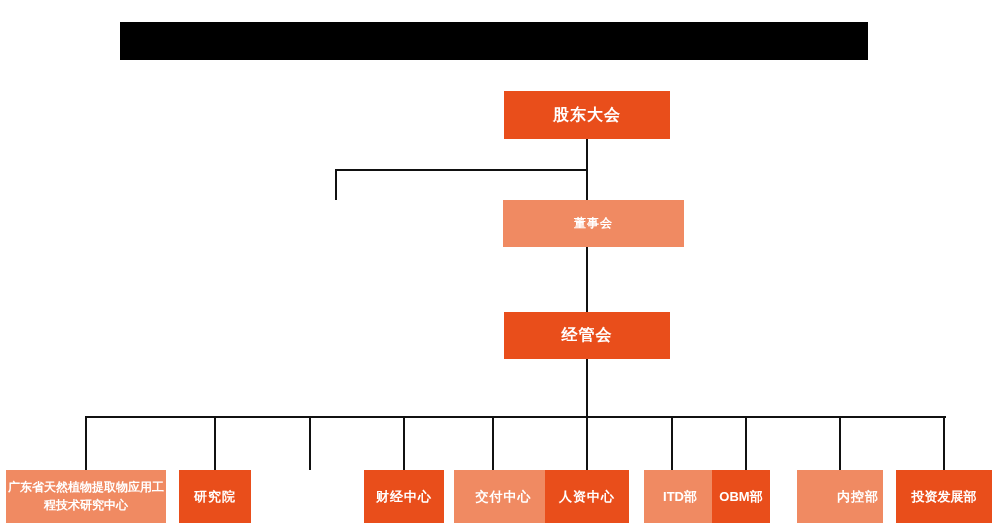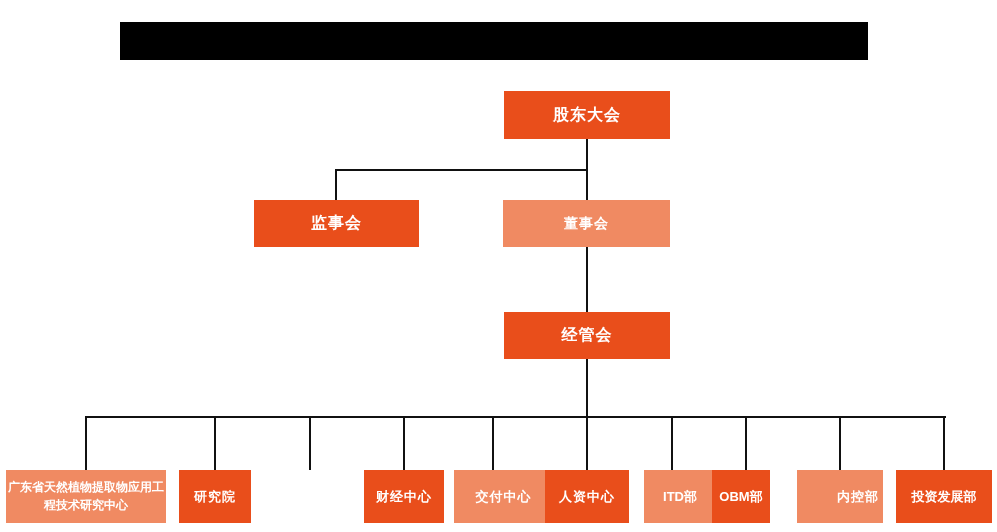--- a/index.html
+++ b/index.html
@@ -7,21 +7,21 @@
   .canvas{position:relative;width:997px;height:532px;background:#ffffff;overflow:hidden;}
   .redacted{position:absolute;left:120px;top:22px;width:748px;height:38px;background:var(--redacted-bar,#000);}
   .line{position:absolute;background:var(--connector,#111);}
   .node{position:absolute;display:flex;align-items:center;justify-content:center;
         color:var(--box-text,#fff);font-weight:bold;text-align:center;box-sizing:border-box;
         letter-spacing:1px;}
   .variant-primary{background:var(--primary-box,#E94E1B);}
   .variant-secondary{background:var(--secondary-box,#F08A62);}
   .n-shareholders{left:504px;top:91px;width:166px;height:48px;font-size:16px;}
   .n-supervisors{left:254px;top:200px;width:165px;height:47px;font-size:16px;}
-  .n-directors{left:503px;top:200px;width:167px;height:47px;font-size:14px;}
+  .n-directors{left:503px;top:200px;width:181px;height:47px;font-size:12px;}
   .n-management{left:504px;top:312px;width:166px;height:47px;font-size:16px;}
   .dep{top:470px;height:53px;font-size:13px;}
   .dep-0{left:6px;width:160px;font-size:12px;line-height:1.45;letter-spacing:0;padding:16px 2px;}
   .dep-1{left:179px;width:72px;}
   .dep-2{left:270px;width:80px;}
   .dep-3{left:364px;width:80px;}
   .dep-4{left:454px;width:99px;}
   .dep-5{left:545px;width:84px;}
   .dep-6{left:644px;width:72px;letter-spacing:0;}
   .dep-7{left:712px;width:58px;letter-spacing:0;}
@@ -49,23 +49,20 @@
   <div class="line" style="left:586px;top:416px;width:2px;height:54px;"></div>
   <div class="line" style="left:671px;top:416px;width:2px;height:54px;"></div>
   <div class="line" style="left:745px;top:416px;width:2px;height:54px;"></div>
   <div class="line" style="left:839px;top:416px;width:2px;height:54px;"></div>
   <div class="line" style="left:943px;top:416px;width:2px;height:54px;"></div>
 
   <div class="node n-shareholders variant-primary">
     <span>股东大会</span>
   </div>
 
-  <div class="node n-supervisors variant-primary">
-    <span>监事会</span>
-  </div>
   <div class="node n-directors variant-secondary">
     <span>董事会</span>
   </div>
 
   <div class="node n-management variant-primary">
     <span>经管会</span>
   </div>
 
   <div class="node dep dep-0 variant-secondary">
     <span>广东省天然植物提取物应用工程技术研究中心</span>

